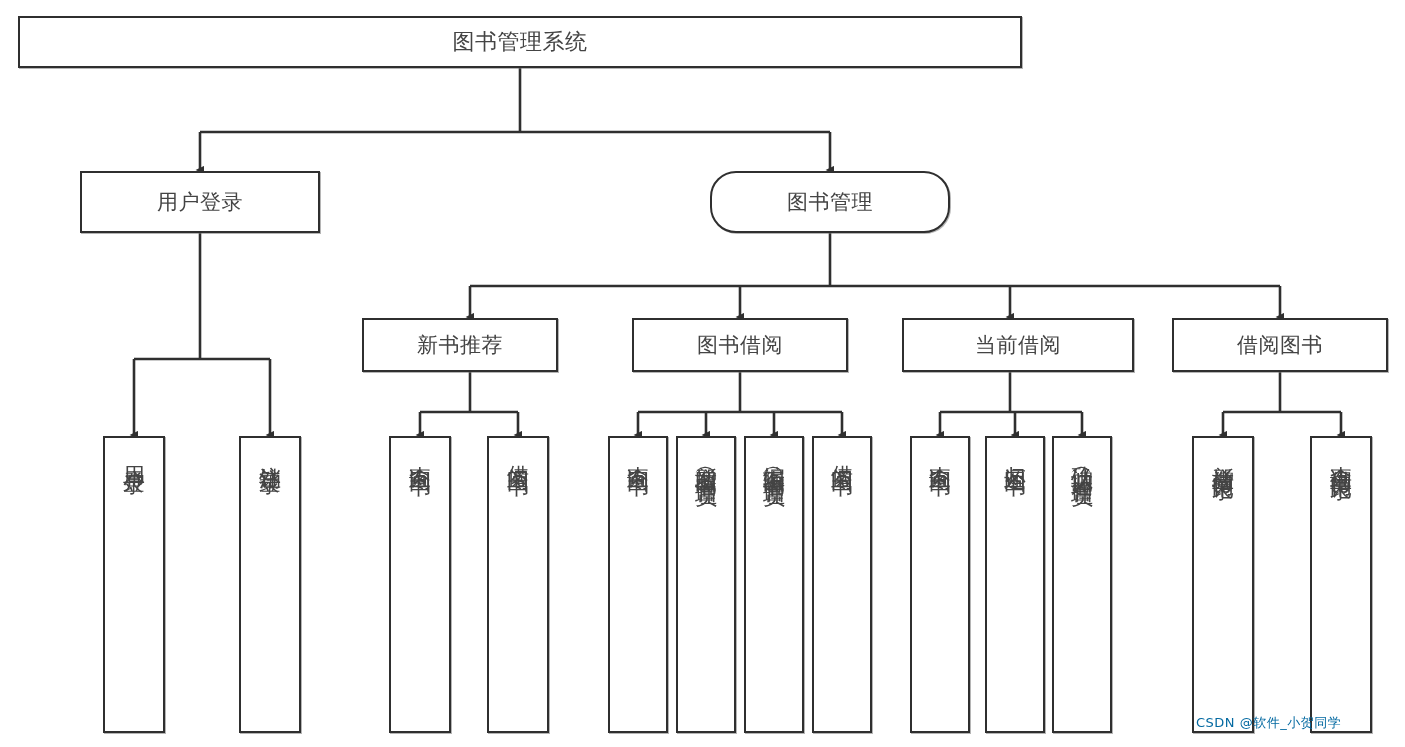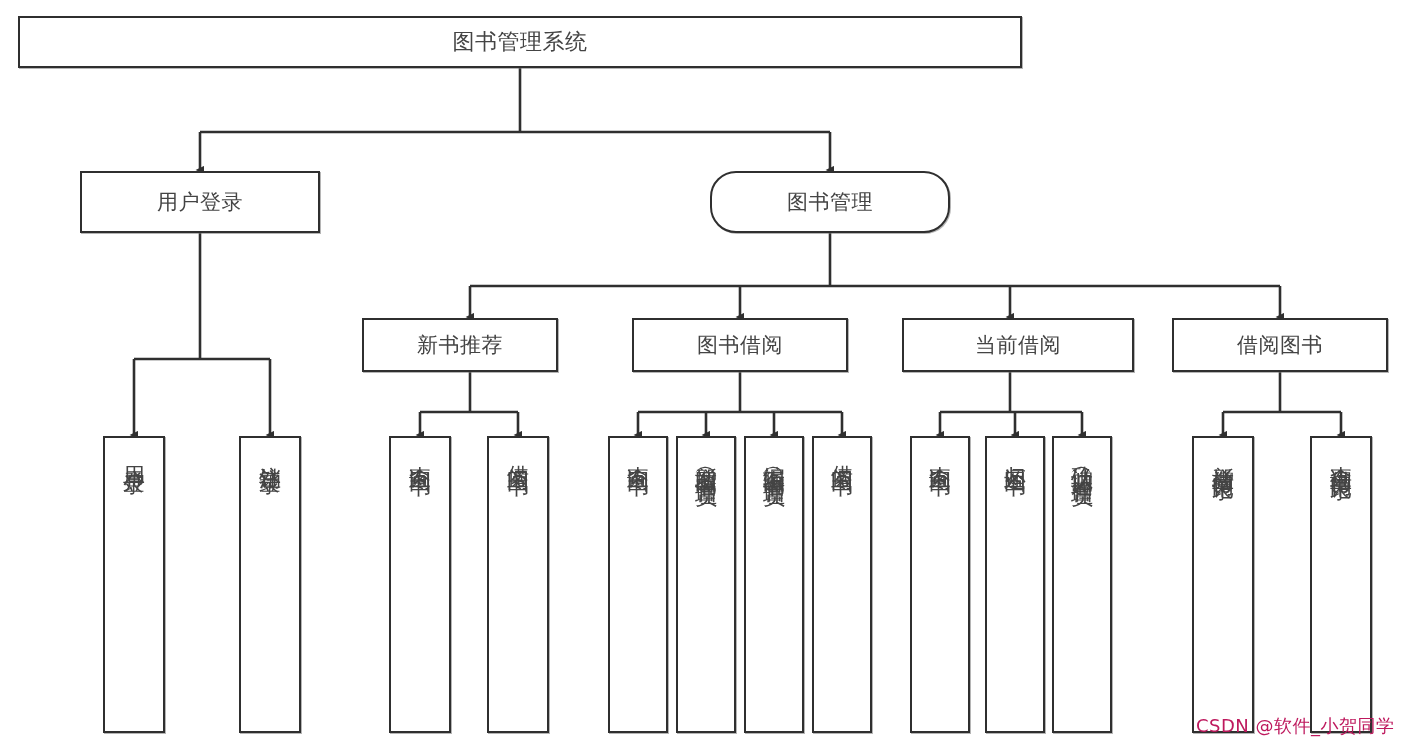--- a/index.html
+++ b/index.html
@@ -56,22 +56,22 @@
   .node.vertical .node-label {
     writing-mode: vertical-rl;
     text-orientation: upright;
     font-size: 22px;
     letter-spacing: 3px;
     line-height: 1.0;
   }
   .node.root .node-label { font-size: 22px; }
   .watermark {
     position: absolute;
-    font-size: 18px;
-    color: #be185d;
+    font-size: 13px;
+    color: #0369a1;
     white-space: nowrap;
     letter-spacing: 0.5px;
   }
 </style>
 </head>
 <body>
 
 <div id="diagram-root">
   <svg id="edges-layer" viewBox="0 0 1405 747" width="1405" height="747" xmlns="http://www.w3.org/2000/svg">
     <defs>

